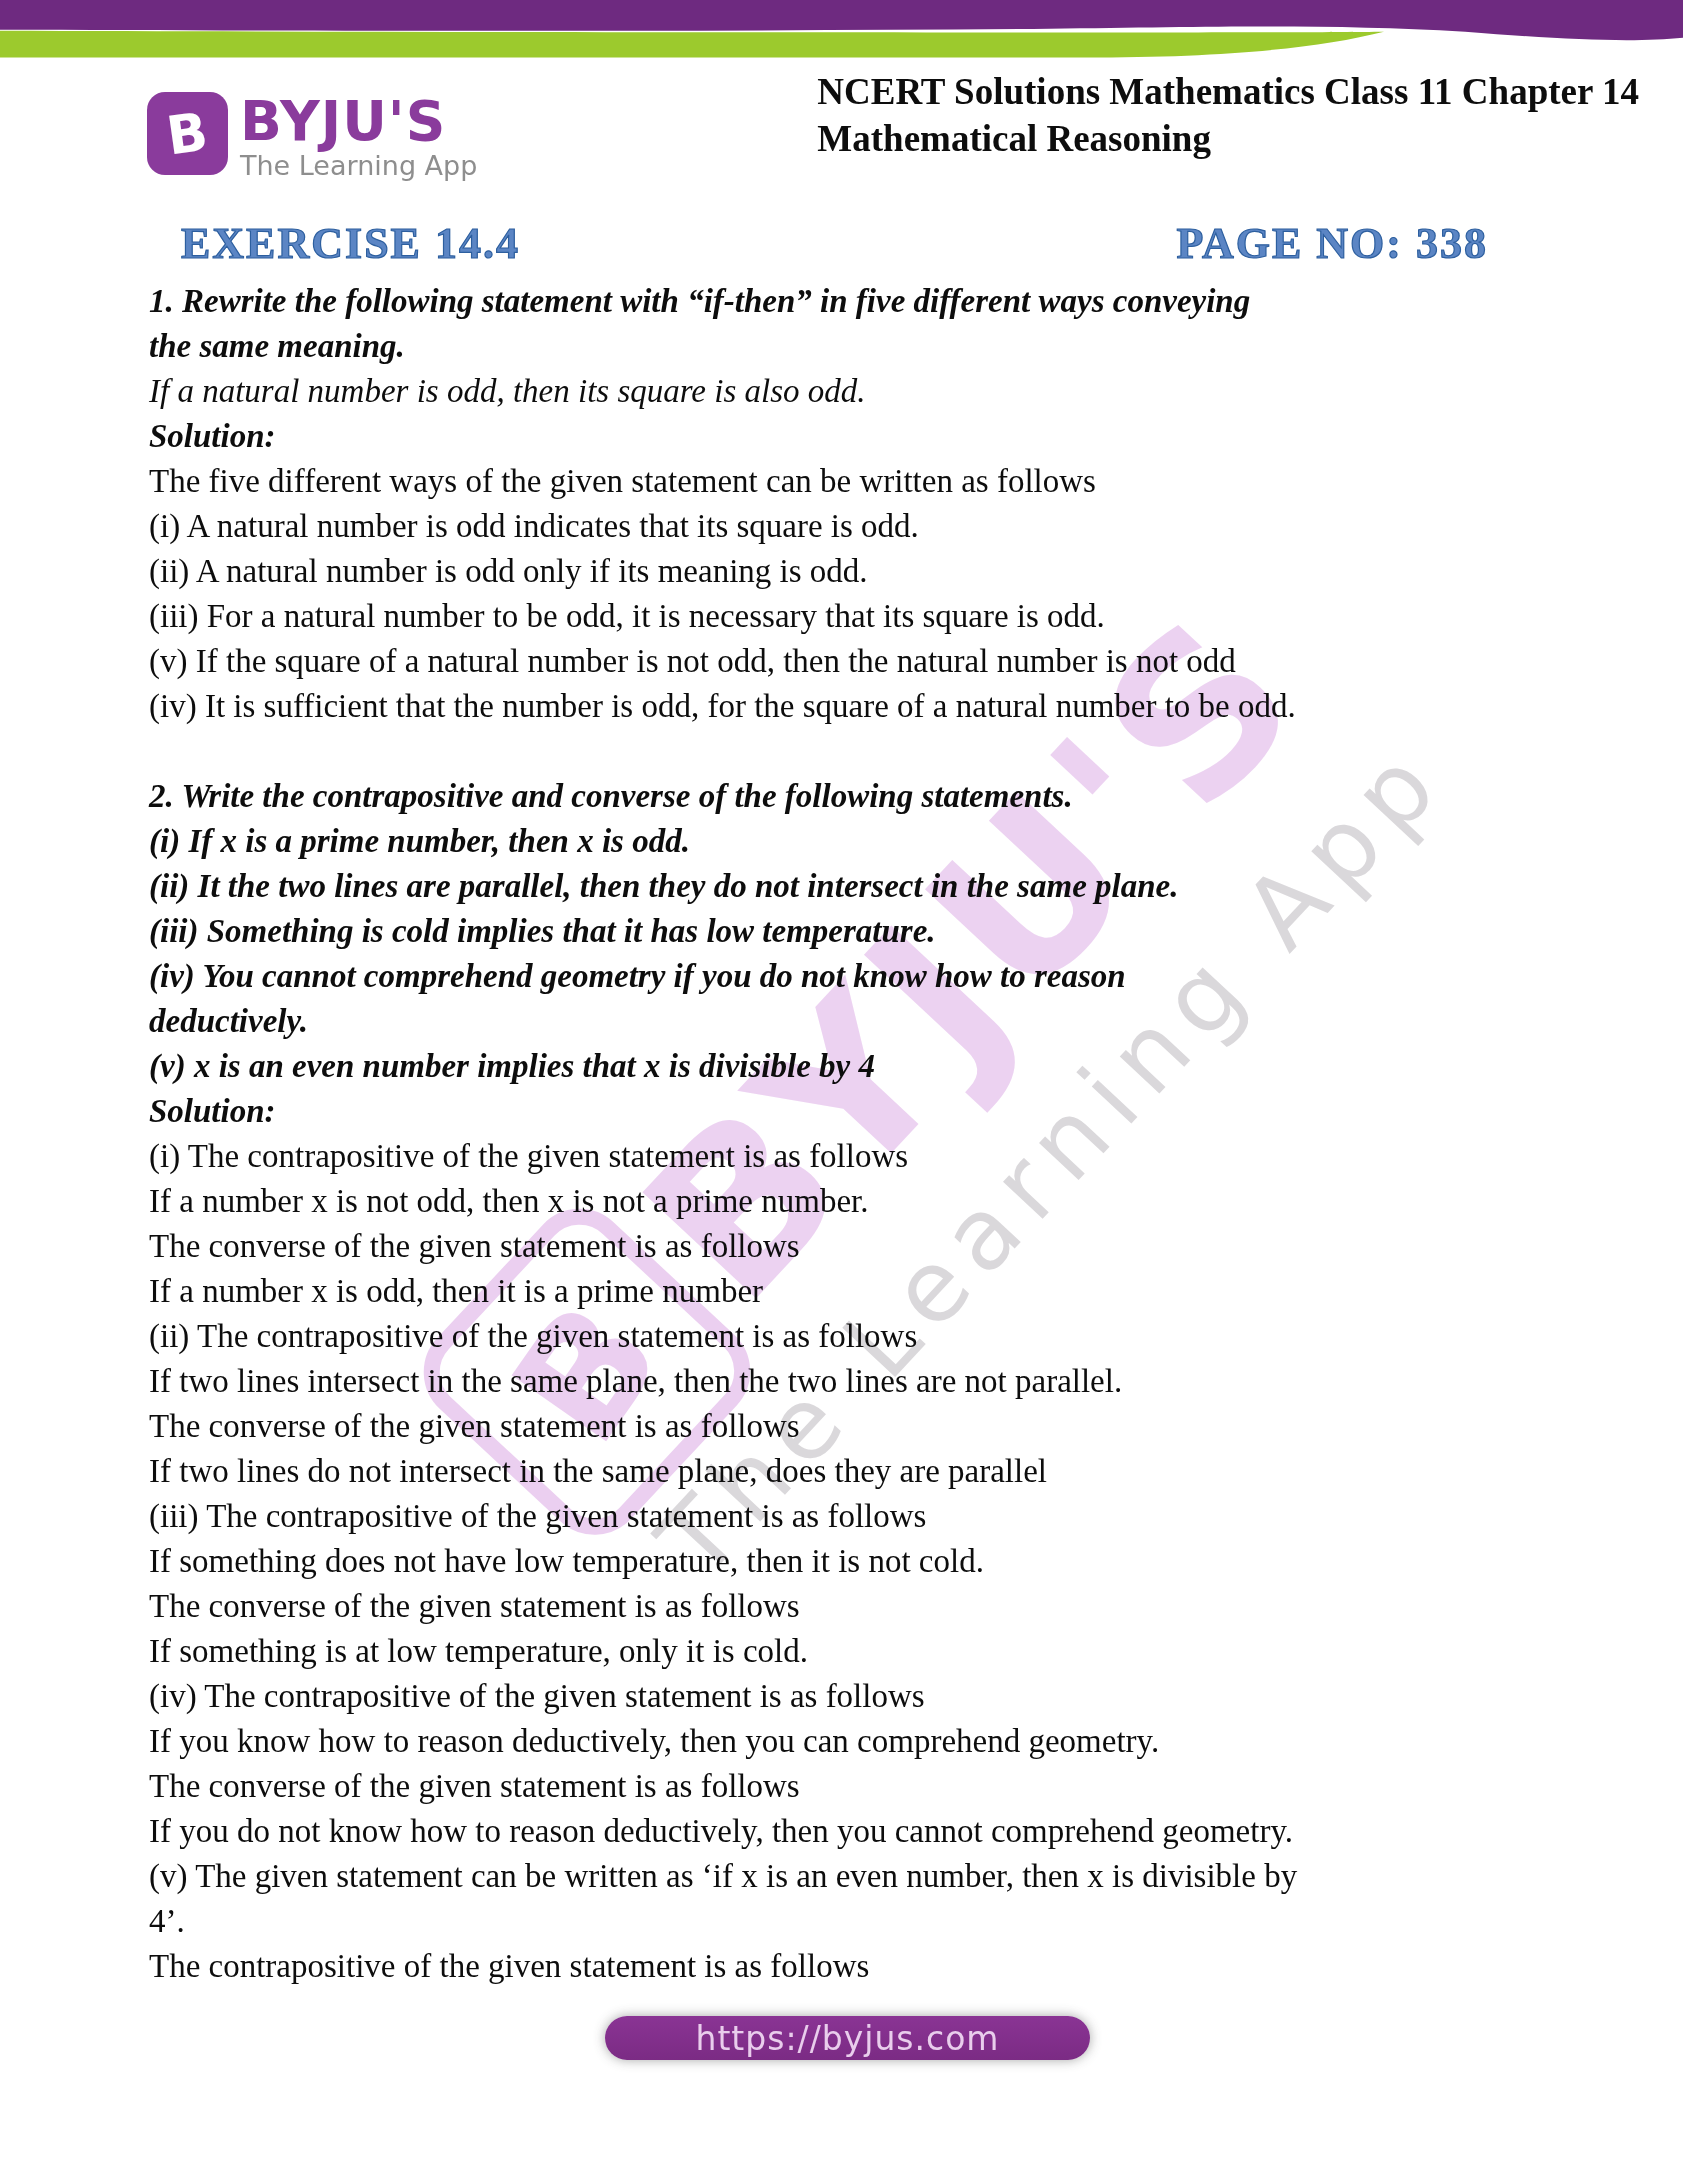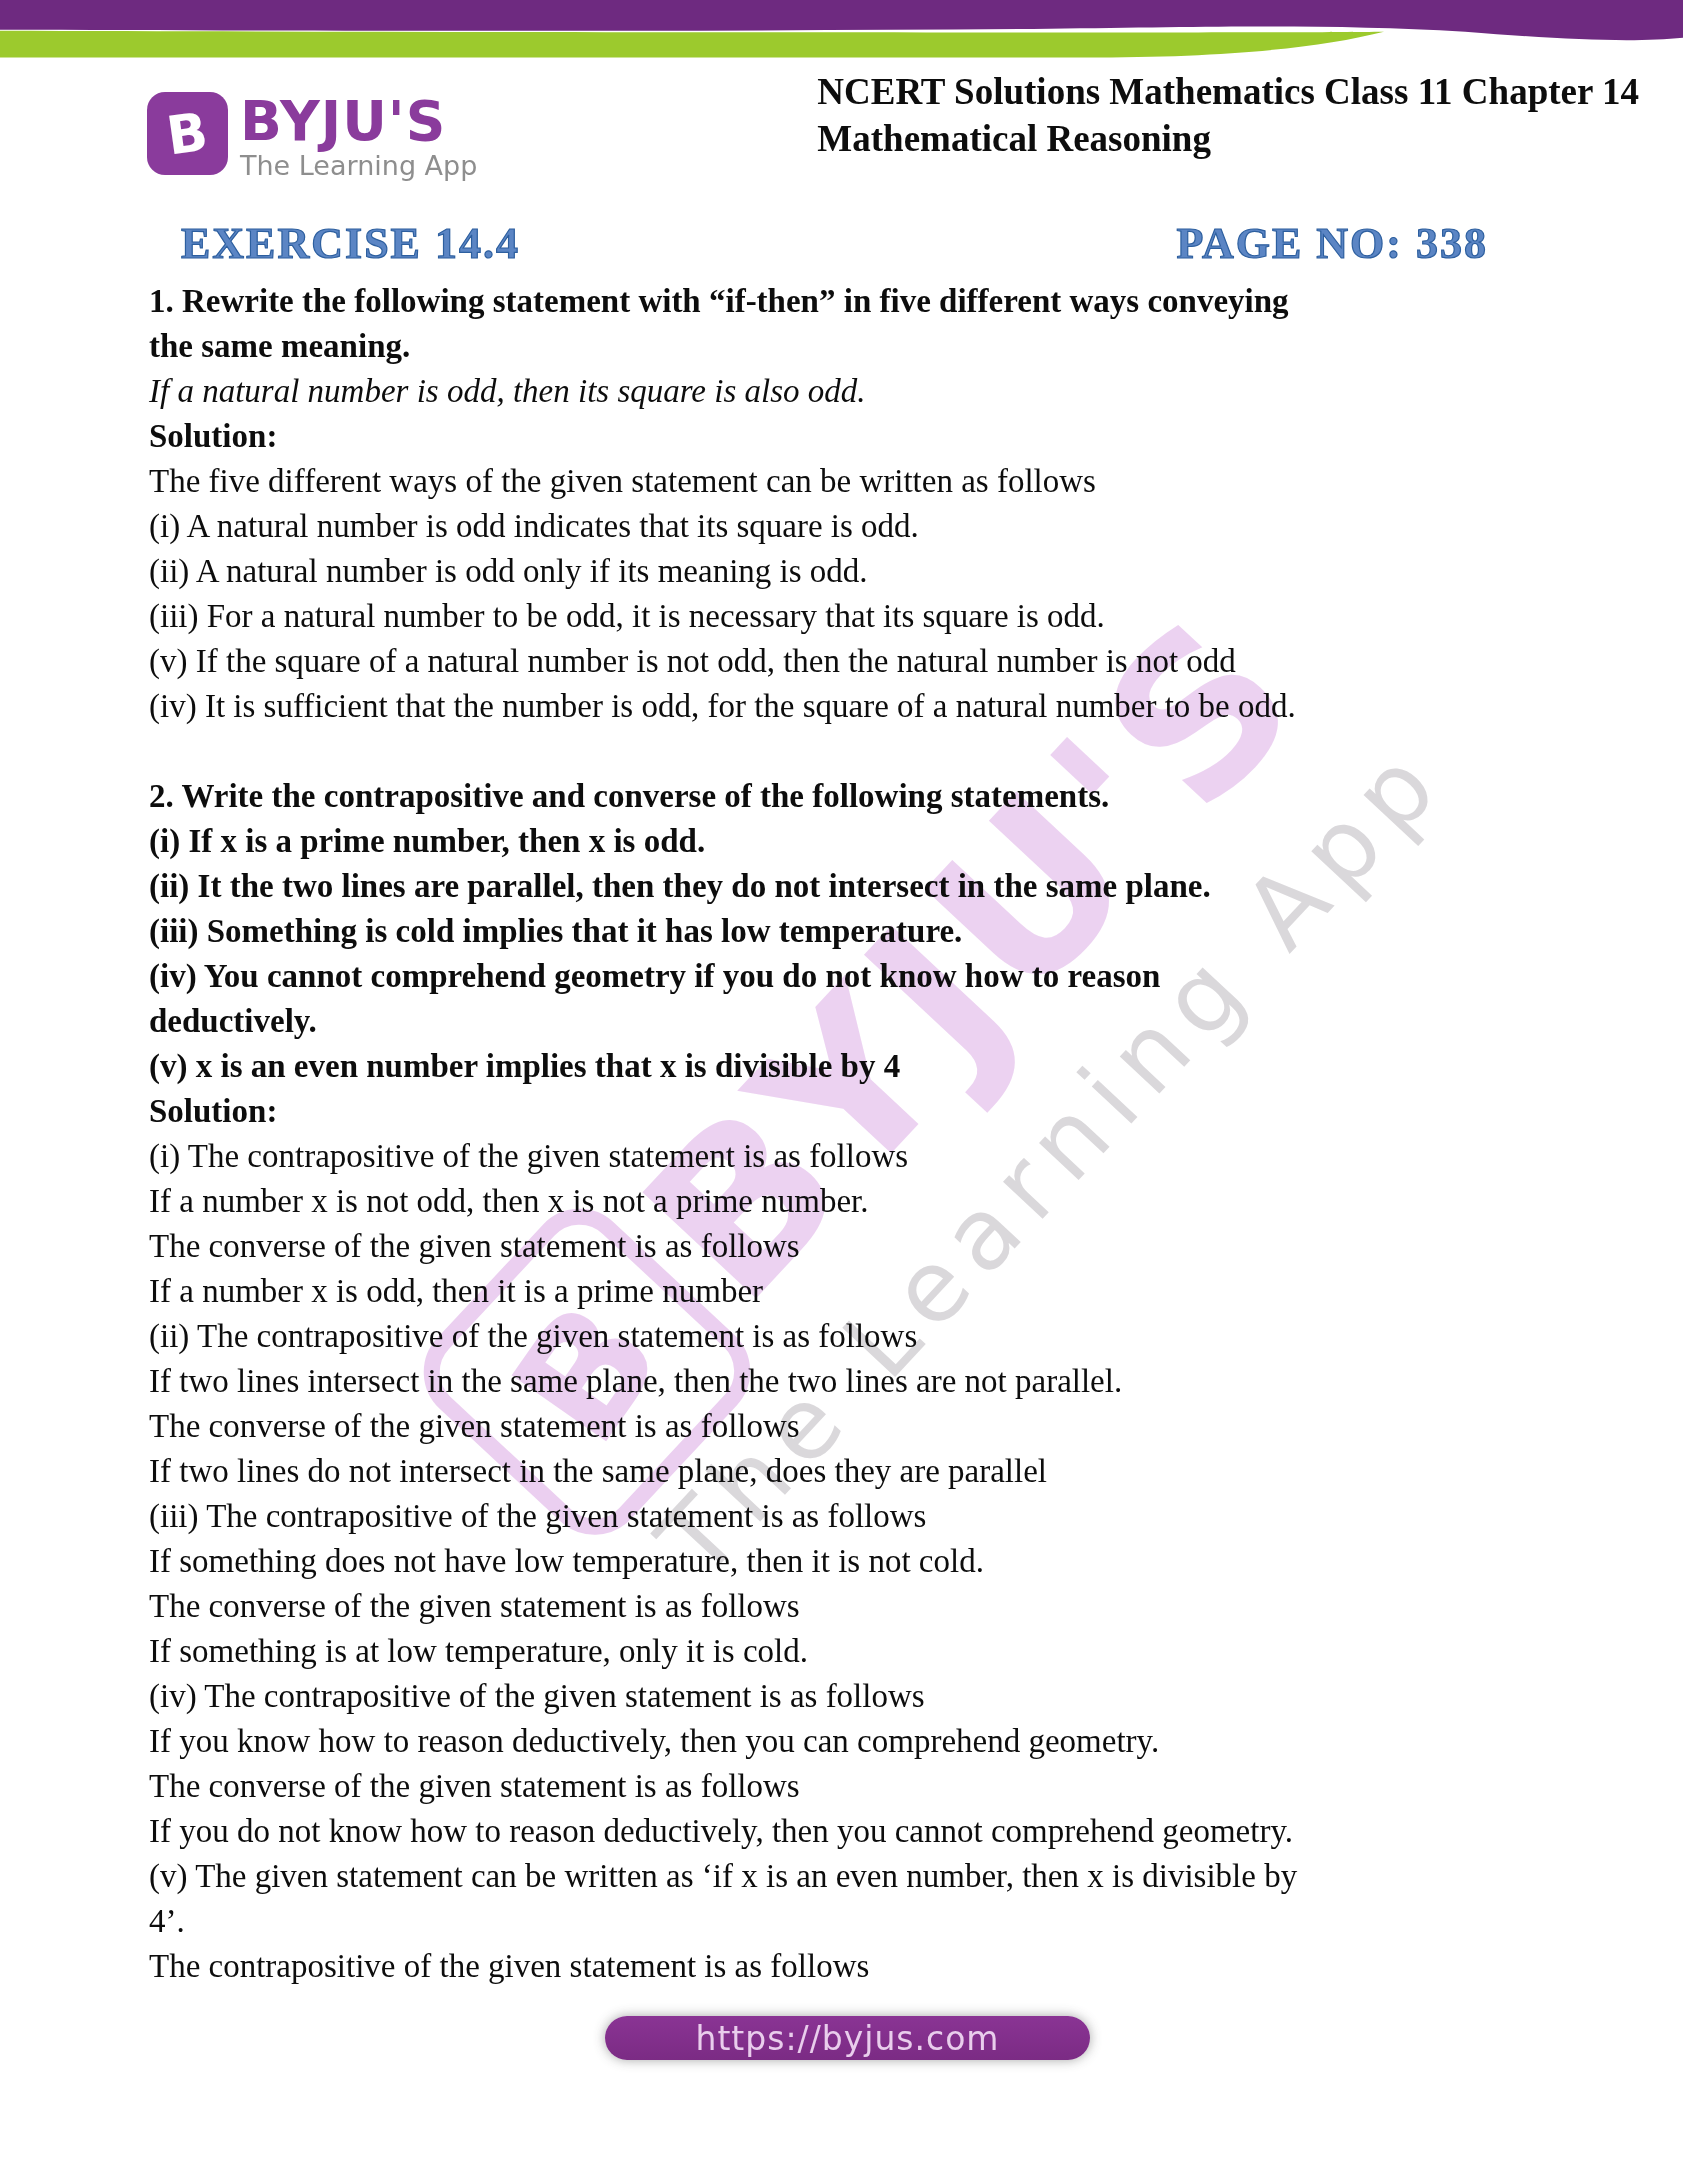--- a/index.html
+++ b/index.html
@@ -42,21 +42,21 @@
     position:absolute;left:149px;right:195px;top:218px;z-index:4;
     display:flex;justify-content:space-between;align-items:center;margin-left:32px;
   }
   .blue-heading{
     font-weight:bold;font-size:44px;letter-spacing:2px;
     color:#5b85c4;-webkit-text-stroke:1.2px #2d5f9f;
   }
   
   .body-text{position:absolute;left:149px;top:279px;right:109px;z-index:2;}
   .line{min-height:45px;line-height:45px;font-size:33px;color:#0d0d0d;white-space:pre-wrap;}
-  .line.bold{font-weight:bold;}
+  .line.bold{font-weight:bold;font-style:italic;}
   .line.bolditalic{font-weight:normal;font-style:italic;}
   
   .watermark{position:absolute;inset:0;z-index:1;pointer-events:none;}
   .wm-main{
     position:absolute;left:500px;top:1465px;display:flex;align-items:center;
     transform:translateY(-50%) rotate(-47deg);transform-origin:left center;
     font-family:"DejaVu Sans", sans-serif;
   }
   .wm-icon{
     width:223px;height:233px;border:16px solid rgba(223,178,231,0.62);

